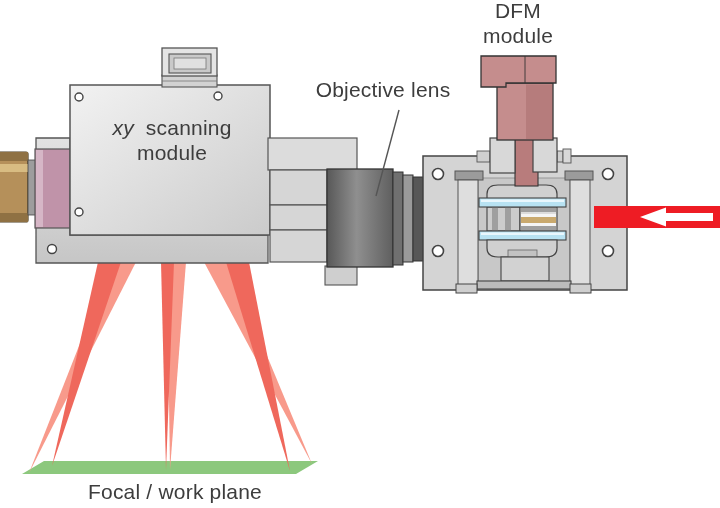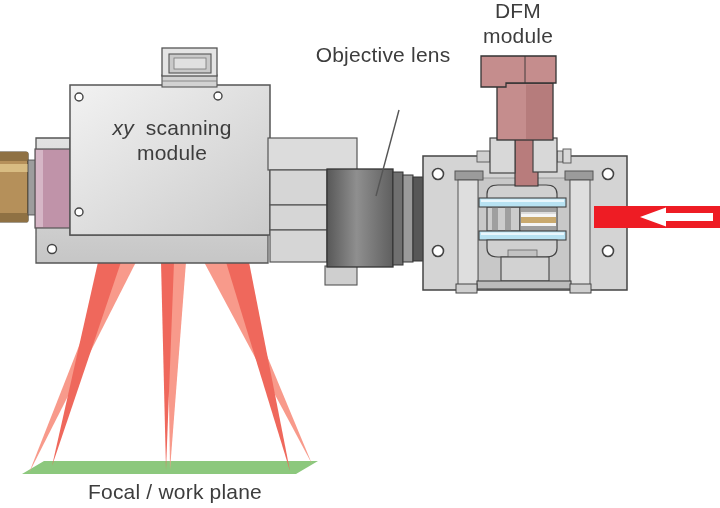--- a/index.html
+++ b/index.html
@@ -148,21 +148,21 @@
   </g>
 
   <line x1="399" y1="110" x2="376" y2="196" stroke="#555" stroke-width="1.4"></line>
 </svg>
 
 <div class="lbl center" style="left:82px;top:115px;width:180px;">
   <div><i>xy</i><span class="gap">scanning</span></div>
   <div>module</div>
 </div>
 
-<div class="lbl center" style="left:293px;top:42px;width:180px;">
+<div class="lbl center" style="left:293px;top:77px;width:180px;">
   <div>Objective lens</div>
 </div>
 
 <div class="lbl center" style="left:458px;top:-2px;width:120px;">
   <div>DFM</div>
   <div>module</div>
 </div>
 
 
 <div class="lbl center" style="left:55px;top:479px;width:240px;">

